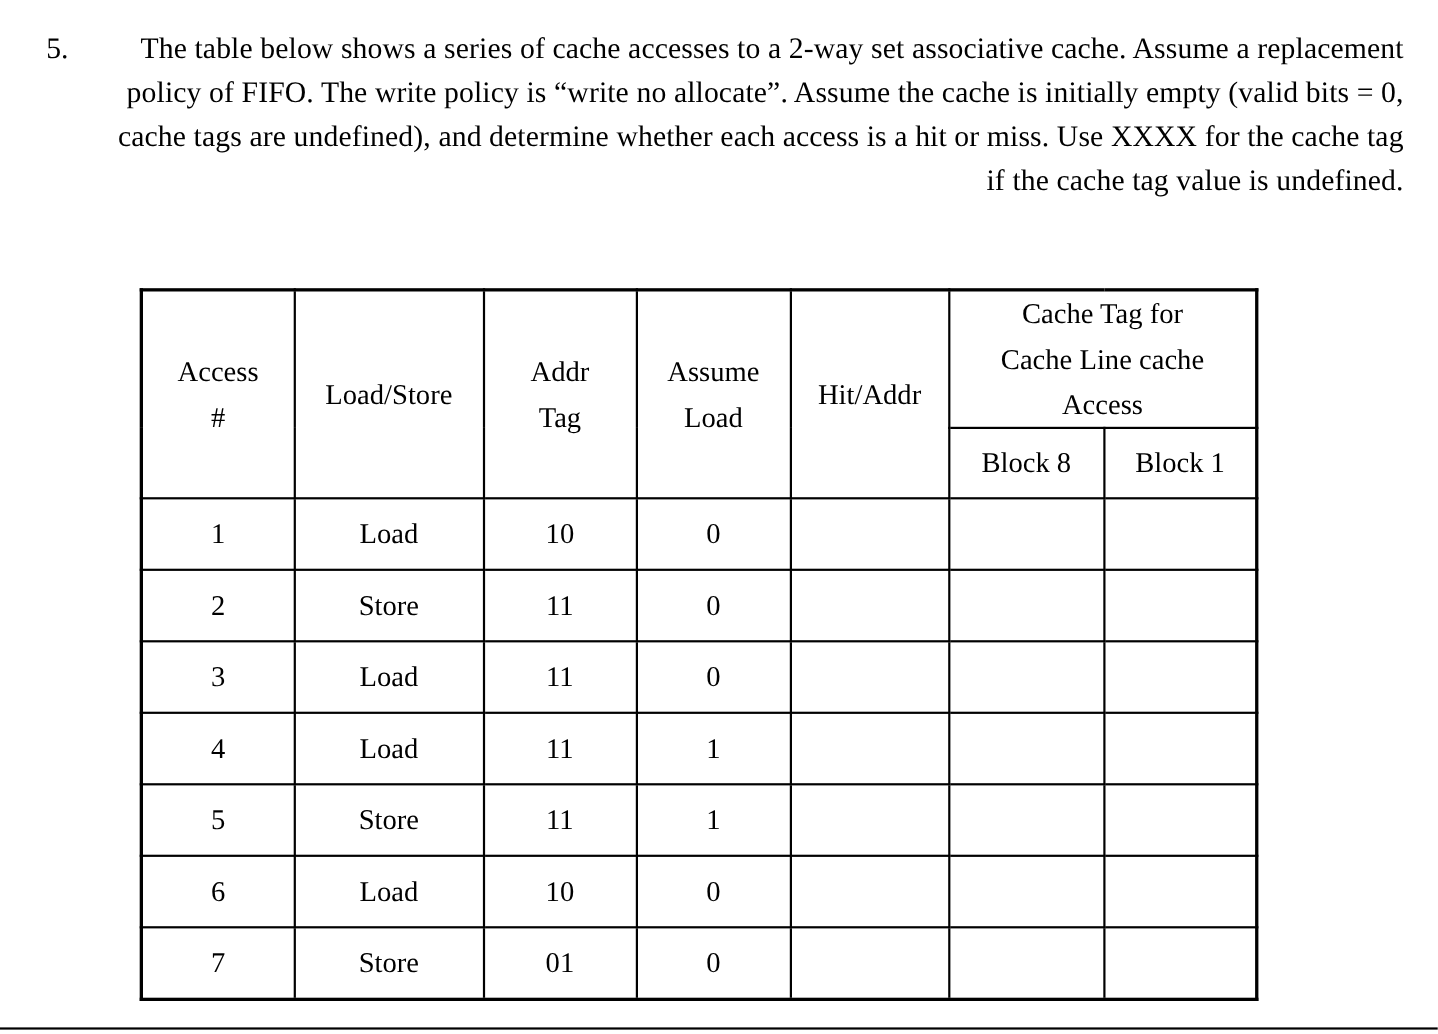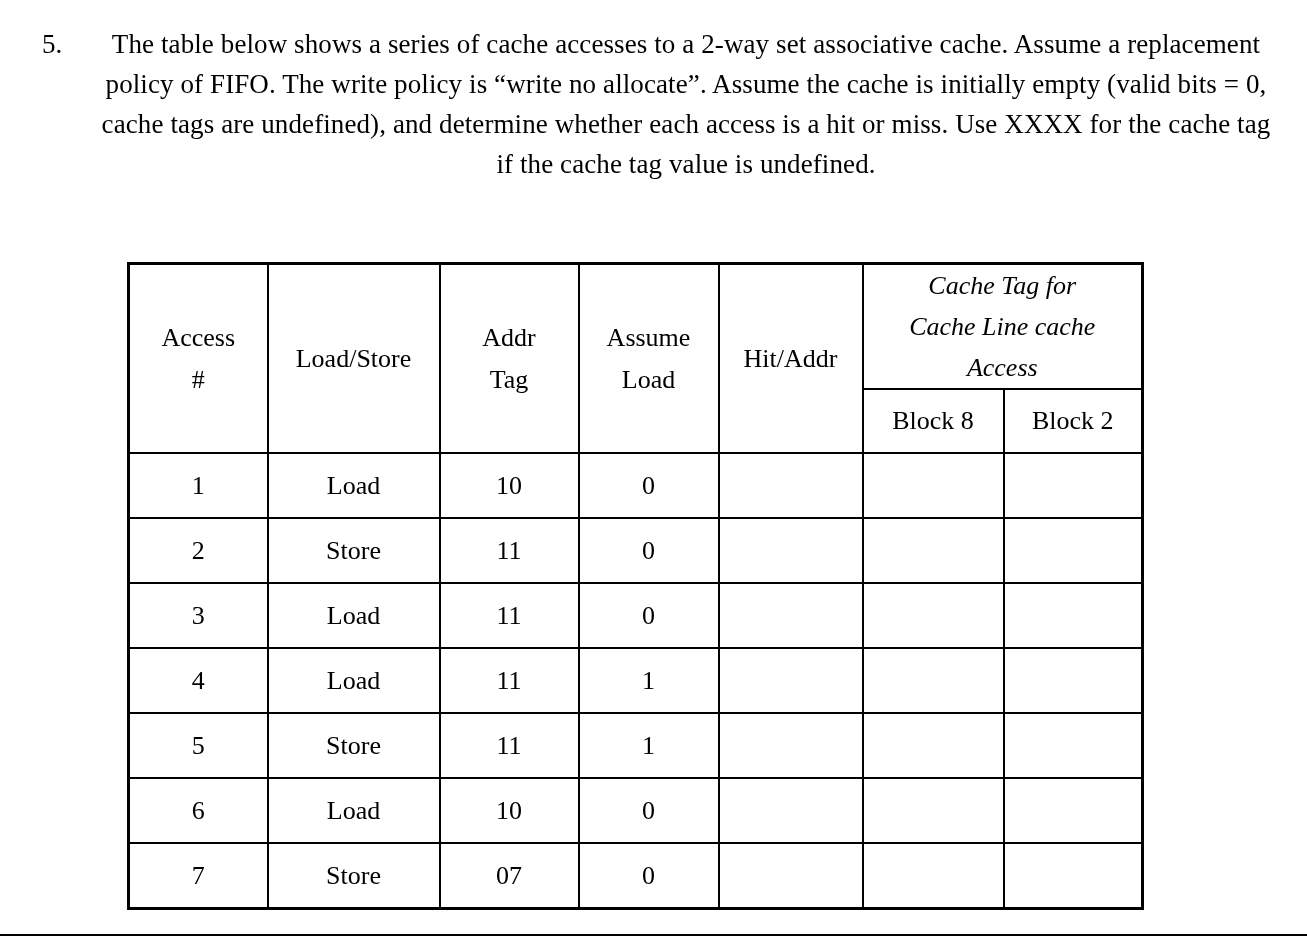--- a/index.html
+++ b/index.html
@@ -35,21 +35,21 @@
     flex: 0 0 54px;
     font-size: 27px;
     line-height: 40px;
     text-align: left;
   }
   .question-text {
     flex: 1 1 auto;
     max-width: 1180px;
     font-size: 27px;
     line-height: 40px;
-    text-align: center;
+    text-align: right;
     letter-spacing: 0.1px;
   }
 
   
   #cache-table-wrap {
     position: absolute;
     left: 127px;
     top: 262px;
     width: 1014px;
   }
@@ -79,21 +79,21 @@
   col.c-access   { width: 139px; }
   col.c-ls       { width: 172px; }
   col.c-addr     { width: 139px; }
   col.c-line     { width: 140px; }
   col.c-hm       { width: 144px; }
   col.c-b0       { width: 141px; }
   col.c-b1       { width: 139px; }
 
   
   th.hdr-tall    { height: 147px; }
-  th.hdr-span    { height: 85px; font-style: italic; }
+  th.hdr-span    { height: 85px; }
   th.hdr-sub     { height: 62px; }
   td.data-cell   { height: 63px; }
 
   .hdr-stack {
     display: block;
     line-height: 42px;
   }
   .hdr-multiline {
     display: block;
     line-height: 41px;
@@ -147,21 +147,21 @@
         </th>
         <th class="hdr-tall" rowspan="2">Hit/Addr</th>
         <th class="hdr-span" colspan="2">
           <span class="hdr-multiline">Cache Tag for</span>
           <span class="hdr-multiline">Cache Line cache</span>
           <span class="hdr-multiline">Access</span>
         </th>
       </tr>
       <tr>
         <th class="hdr-sub">Block 8</th>
-        <th class="hdr-sub">Block 2</th>
+        <th class="hdr-sub">Block 1</th>
       </tr>
     </thead>
     <tbody id="table-body">
 
     <tr>
           <td class="data-cell">1</td>
           <td class="data-cell">Load</td>
           <td class="data-cell">10</td>
           <td class="data-cell">0</td>
           <td class="data-cell"></td>
@@ -209,21 +209,21 @@
           <td class="data-cell">Load</td>
           <td class="data-cell">10</td>
           <td class="data-cell">0</td>
           <td class="data-cell"></td>
           <td class="data-cell"></td>
           <td class="data-cell"></td>
         </tr>
         <tr>
           <td class="data-cell">7</td>
           <td class="data-cell">Store</td>
-          <td class="data-cell">07</td>
+          <td class="data-cell">01</td>
           <td class="data-cell">0</td>
           <td class="data-cell"></td>
           <td class="data-cell"></td>
           <td class="data-cell"></td>
         </tr>
       </tbody>
   </table>
 </div>
 
 <div id="page-bottom-rule"></div>

